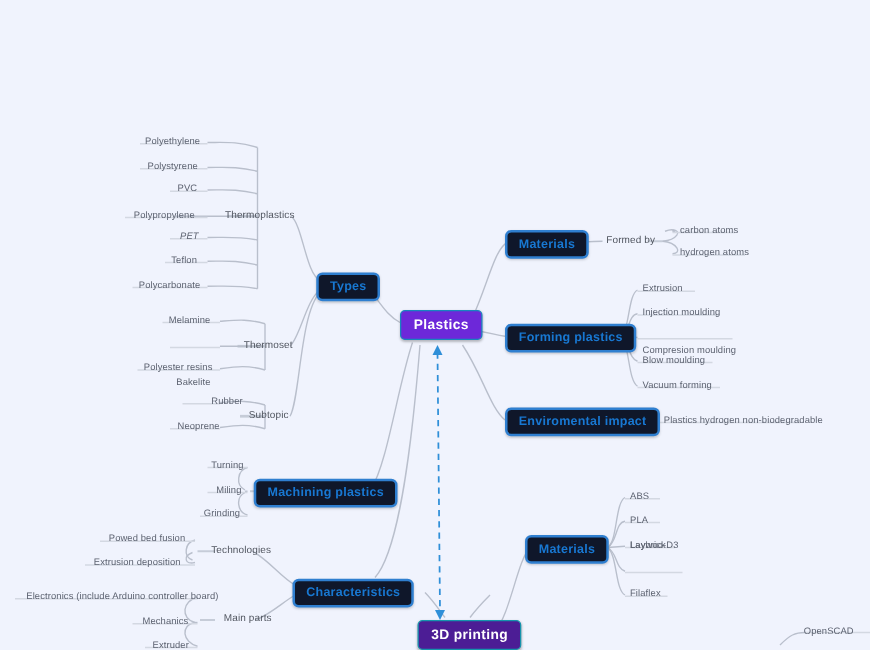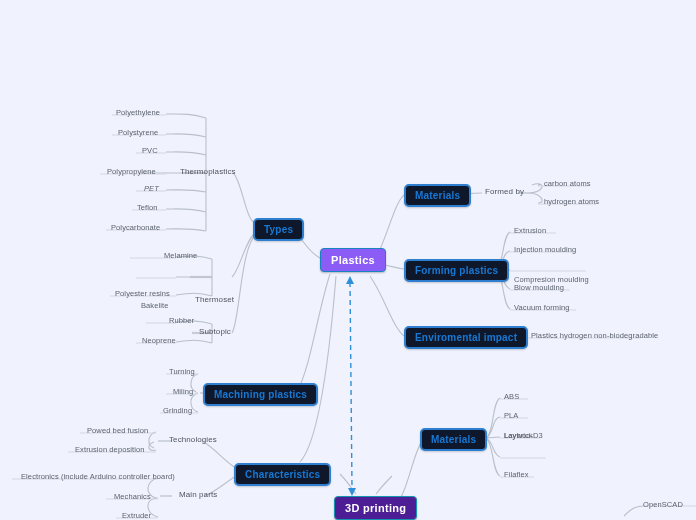--- a/index.html
+++ b/index.html
@@ -10,21 +10,21 @@
     overflow:hidden;
     position:relative;
   }
   #canvas{position:absolute;left:0;top:0;width:696px;height:520px;}
   svg.wires{position:absolute;left:0;top:0;width:696px;height:520px;pointer-events:none;}
 
   
   .node{position:absolute;white-space:nowrap;box-sizing:border-box;}
 
   .root{
-    background:#8b5cf6;
+    background:#6d28d9;
     border:1px solid #1884bf;
     border-radius:4px;
     color:#ffffff;
     font-weight:bold;
     font-size:11px;
     padding:5px 10px;
     box-shadow:0 1px 2px rgba(0,0,0,.25);
     letter-spacing:.3px;
   }
   .root.teal{
@@ -240,21 +240,21 @@
     <span>Enviromental impact</span>
   </div>
 
   <div class="node branch" style="left:420px;top:428px;">
     <span>Materials</span>
   </div>
 
   <div class="node leaf mid" style="left:177px;top:166px;">
     <span>Thermoplastics</span>
   </div>
-  <div class="node leaf mid" style="left:192px;top:270px;margin-top:24px;">
+  <div class="node leaf mid" style="left:192px;top:270px;">
     <span>Thermoset</span>
   </div>
   <div class="node leaf mid" style="left:196px;top:326px;">
     <span>Subtopic</span>
   </div>
   <div class="node leaf mid" style="left:482px;top:186px;">
     <span>Formed by</span>
   </div>
   <div class="node leaf mid" style="left:166px;top:434px;">
     <span>Technologies</span>
@@ -264,21 +264,21 @@
   </div>
 
   <div class="node leaf" style="left:113px;top:107px;"><span>Polyethylene</span></div>
   <div class="node leaf" style="left:115px;top:127px;"><span>Polystyrene</span></div>
   <div class="node leaf" style="left:139px;top:145px;"><span>PVC</span></div>
   <div class="node leaf" style="left:104px;top:166px;"><span>Polypropylene</span></div>
   <div class="node leaf" style="left:141px;top:183px;font-style:italic;"><span>PET</span></div>
   <div class="node leaf" style="left:134px;top:202px;"><span>Teflon</span></div>
   <div class="node leaf" style="left:108px;top:222px;"><span>Polycarbonate</span></div>
 
-  <div class="node leaf" style="left:132px;top:250px;margin-left:29px;"><span>Melamine</span></div>
+  <div class="node leaf" style="left:132px;top:250px;"><span>Melamine</span></div>
   <div class="node leaf" style="left:138px;top:280px;margin-top:20px;"><span>Bakelite</span></div>
   <div class="node leaf" style="left:112px;top:288px;"><span>Polyester resins</span></div>
 
   <div class="node leaf" style="left:146px;top:315px;margin-left:20px;"><span>Rubber</span></div>
   <div class="node leaf" style="left:139px;top:335px;"><span>Neoprene</span></div>
 
   <div class="node leaf" style="left:166px;top:366px;"><span>Turning</span></div>
   <div class="node leaf" style="left:170px;top:386px;"><span>Miling</span></div>
   <div class="node leaf" style="left:160px;top:405px;"><span>Grinding</span></div>
 

